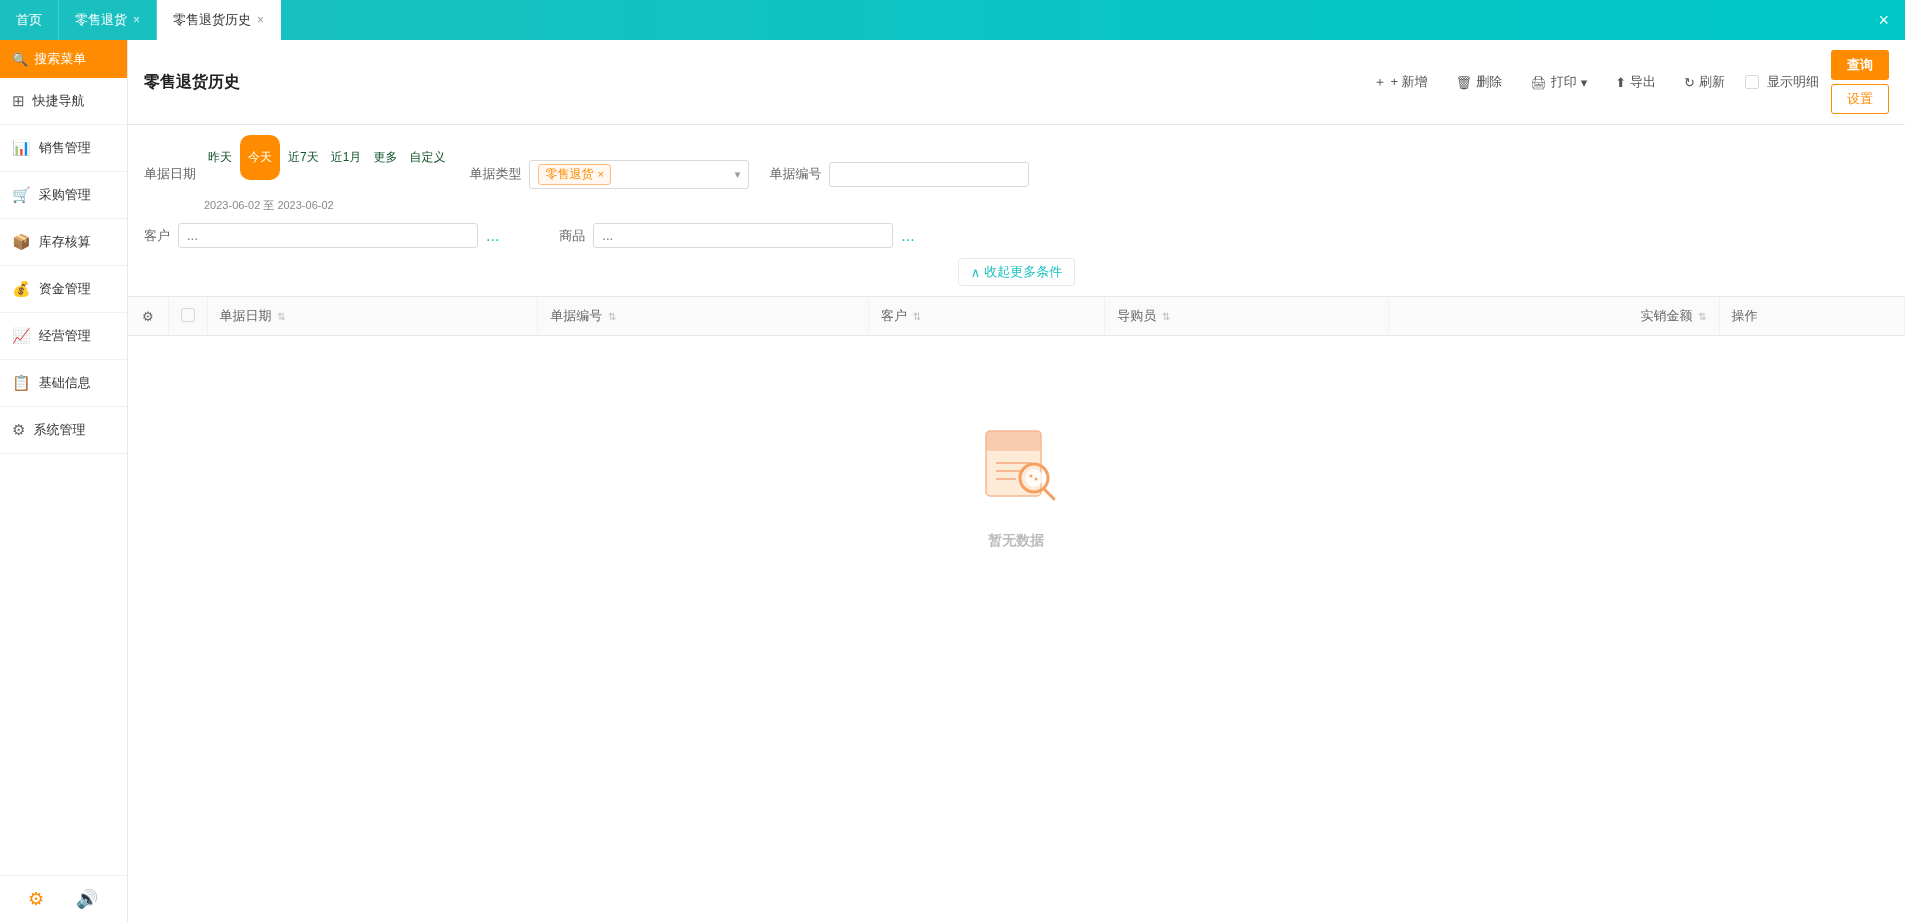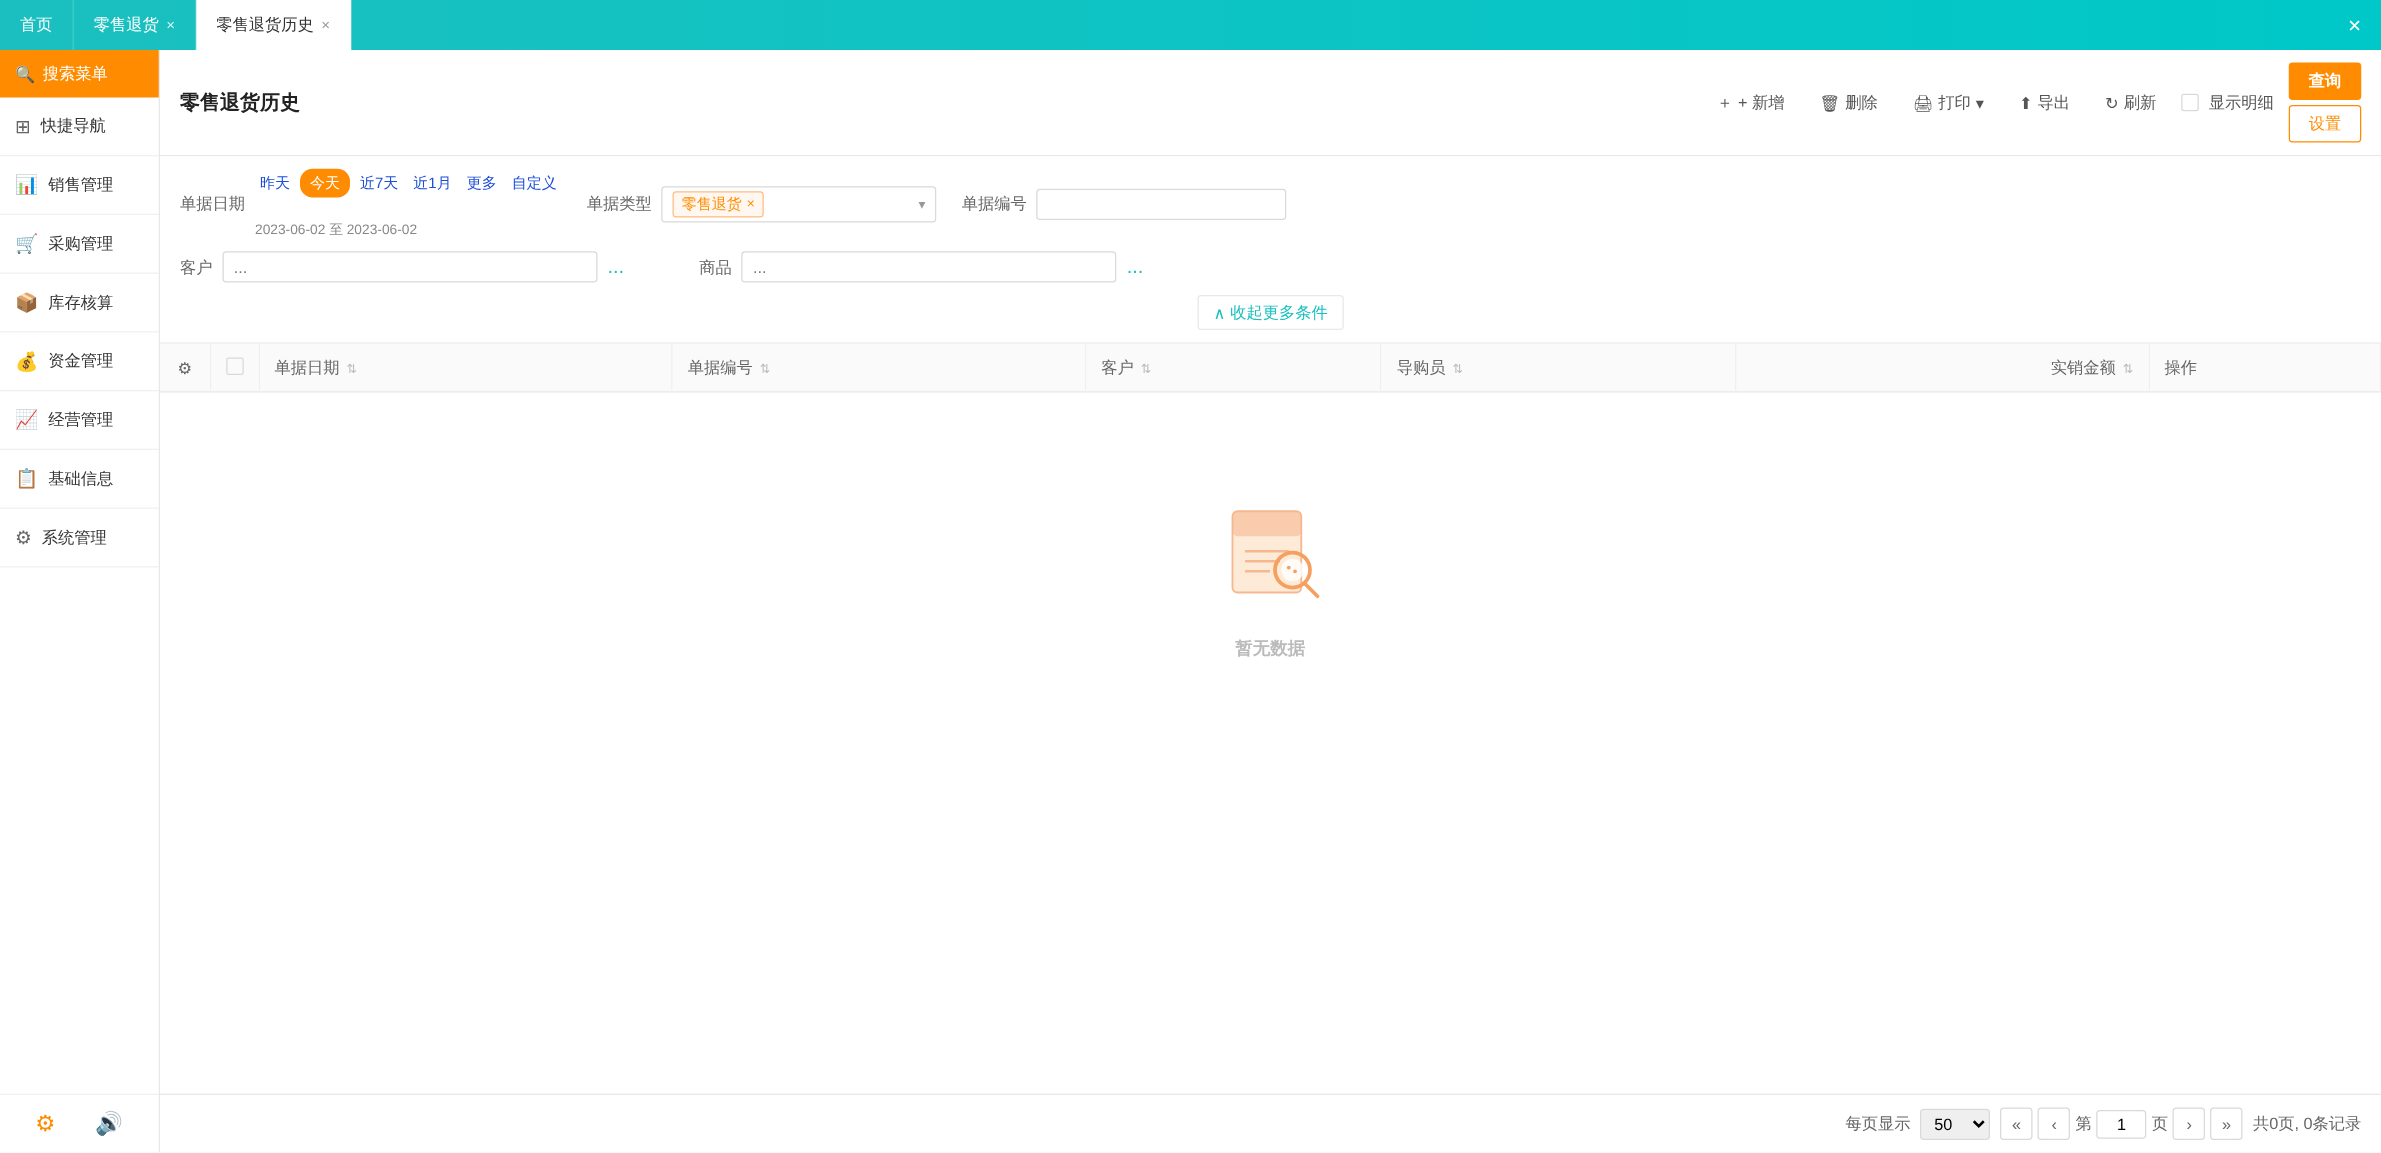--- a/index.html
+++ b/index.html
@@ -190,30 +190,30 @@
       color: #666;
       white-space: nowrap;
     }
     .date-filter-btns {
       display: flex;
       align-items: center;
       gap: 4px;
     }
     .date-btn {
       font-size: 12px;
-      color: #1d4ed8;
+      color: #14532d;
       cursor: pointer;
       padding: 1px 4px;
       border-radius: 2px;
     }
     .date-btn.active {
       background: #FF8C00;
       color: #fff;
       border-radius: 10px;
-      padding: 3px 8px;
+      padding: 14px 8px;
     }
     .date-range {
       font-size: 11px;
       color: #888;
       margin-top: 18px;
     }
     .filter-input {
       border: 1px solid #d9d9d9;
       border-radius: 3px;
       padding: 4px 8px;
@@ -612,33 +612,15 @@
                   <circle cx="70" cy="63" r="1.5" fill="#F5A060"></circle>
                 </svg>
                 <span class="empty-text">暂无数据</span>
               </div>
             </td>
           </tr>
         </tbody>
       </table>
     </div>
 
-    <div class="pagination-bar">
-      <span class="page-size-label">每页显示</span>
-      <select class="page-size-select">
-        <option>20</option>
-        <option selected="">50</option>
-        <option>100</option>
-      </select>
-      <div class="page-nav">
-        <div class="page-btn">«</div>
-        <div class="page-btn">‹</div>
-        <span class="page-size-label">第</span>
-        <input type="text" class="page-input" value="1" style="">
-        <span class="page-size-label">页</span>
-        <div class="page-btn">›</div>
-        <div class="page-btn">»</div>
-      </div>
-      <span class="page-info">共0页, 0条记录</span>
-    </div>
 
   </div>
 </div>
 
 </body></html>

